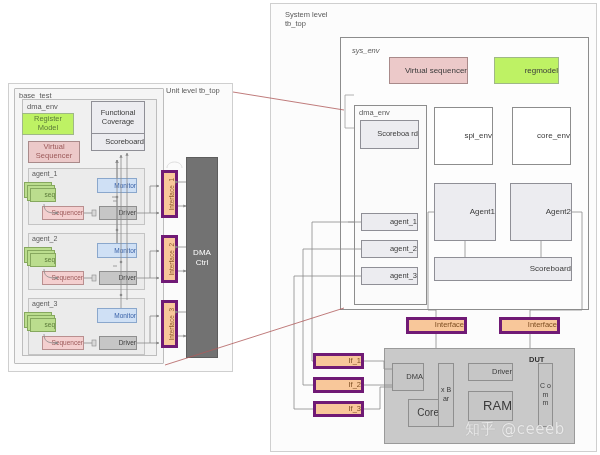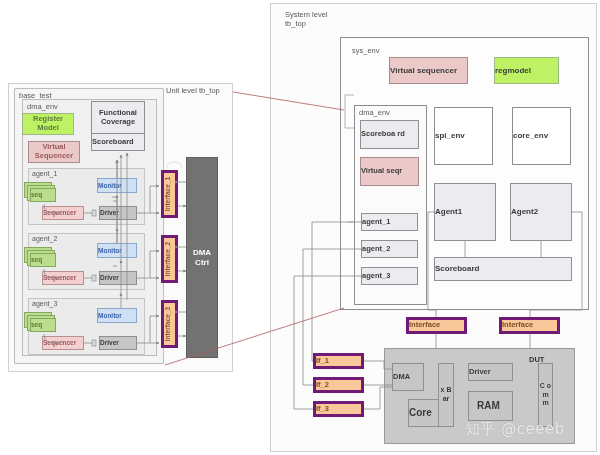--- a/index.html
+++ b/index.html
@@ -4,21 +4,21 @@
 <style>
   html,body{margin:0;padding:0;background:#ffffff;}
   body{
     width:600px;height:455px;position:relative;overflow:hidden;
     font-family:"Liberation Sans","DejaVu Sans",sans-serif;
     color:#3b3b3b;
     -webkit-font-smoothing:antialiased;
   }
   .stage{position:absolute;left:0;top:0;width:600px;height:455px;}
   
-  .node{position:absolute;box-sizing:border-box;display:flex;align-items:center;justify-content:flex-start;text-align:center;font-weight:bold;}
+  .node{position:absolute;box-sizing:border-box;display:flex;align-items:center;justify-content:flex-end;text-align:center;}
   .lbl{position:absolute;box-sizing:border-box;white-space:pre-line;}
 
   
   .panel-unit{
     position:absolute;left:8px;top:83px;width:225px;height:289px;
     border:1px solid #cfcfcf;background:#fbfbfb;box-sizing:border-box;
   }
   .panel-basetest{
     position:absolute;left:14px;top:88px;width:150px;height:276px;
     border:1px solid #bdbdbd;background:#f5f5f5;box-sizing:border-box;border-radius:1px;
@@ -185,39 +185,35 @@
   <div class="node b b-dark" style="left:186px;top:157px;width:32px;height:201px;font-size:8px;">
     <span>DMA
 Ctrl</span>
   </div>
 
   <div class="panel-sys-outer"></div>
   <div class="lbl t-title" style="left:285px;top:10px;width:80px;text-align:left;">System level
 tb_top</div>
 
   <div class="panel-sysenv"></div>
-  <div class="lbl t-title" style="left:352px;top:46px;">sys_env</div>
+  <div class="lbl t-title" style="left:352px;top:46px;font-style:italic;">sys_env</div>
 
   <div class="node b b-pink" style="left:389px;top:57px;width:79px;height:27px;font-size:8px;">
     <span>Virtual sequencer</span>
   </div>
   <div class="node b b-green" style="left:494px;top:57px;width:65px;height:27px;font-size:8px;">
     <span>regmodel</span>
   </div>
 
   <div class="panel-dmaenv-right"></div>
   <div class="lbl t-title" style="left:359px;top:108px;">dma_env</div>
 
   <div class="node b b-grey" style="left:360px;top:120px;width:59px;height:29px;font-size:7.5px;">
     <span>Scoreboa
 rd</span>
-  </div>
-  <div class="node b b-pink" style="left:360px;top:157px;width:59px;height:29px;font-size:7.5px;">
-    <span>Virtual
-seqr</span>
   </div>
   <div class="node b b-grey" style="left:361px;top:213px;width:57px;height:18px;font-size:7.5px;">
     <span>agent_1</span>
   </div>
   <div class="node b b-grey" style="left:361px;top:240px;width:57px;height:18px;font-size:7.5px;">
     <span>agent_2</span>
   </div>
   <div class="node b b-grey" style="left:361px;top:267px;width:57px;height:18px;font-size:7.5px;">
     <span>agent_3</span>
   </div>
@@ -267,21 +263,21 @@
     <span>Core</span>
   </div>
   <div class="node b b-greyd" style="left:438px;top:363px;width:16px;height:64px;font-size:7px;line-height:1.25;">
     <span>x
 B
 ar</span>
   </div>
   <div class="node b b-greyd" style="left:468px;top:363px;width:45px;height:18px;font-size:7.5px;">
     <span>Driver</span>
   </div>
-  <div class="node b b-greyd" style="left:468px;top:391px;width:45px;height:30px;font-size:10px;padding-left:8px;">
+  <div class="node b b-greyd" style="left:468px;top:391px;width:45px;height:30px;font-size:13px;padding-left:8px;">
     <span>RAM</span>
   </div>
   <div class="node b b-greyd" style="left:538px;top:363px;width:15px;height:64px;font-size:7px;line-height:1.2;">
     <span>C
 o
 m
 m</span>
   </div>
 
   <svg class="wires" viewBox="0 0 600 455">

